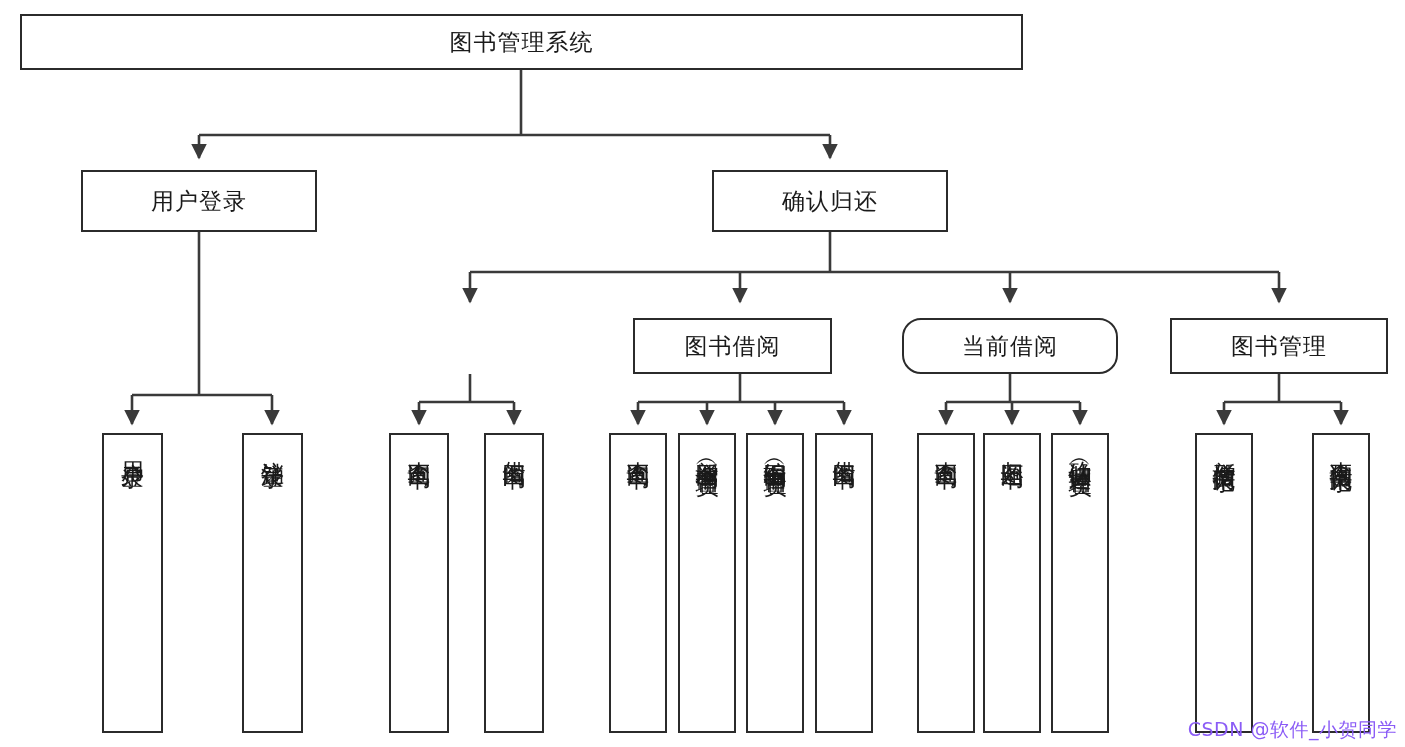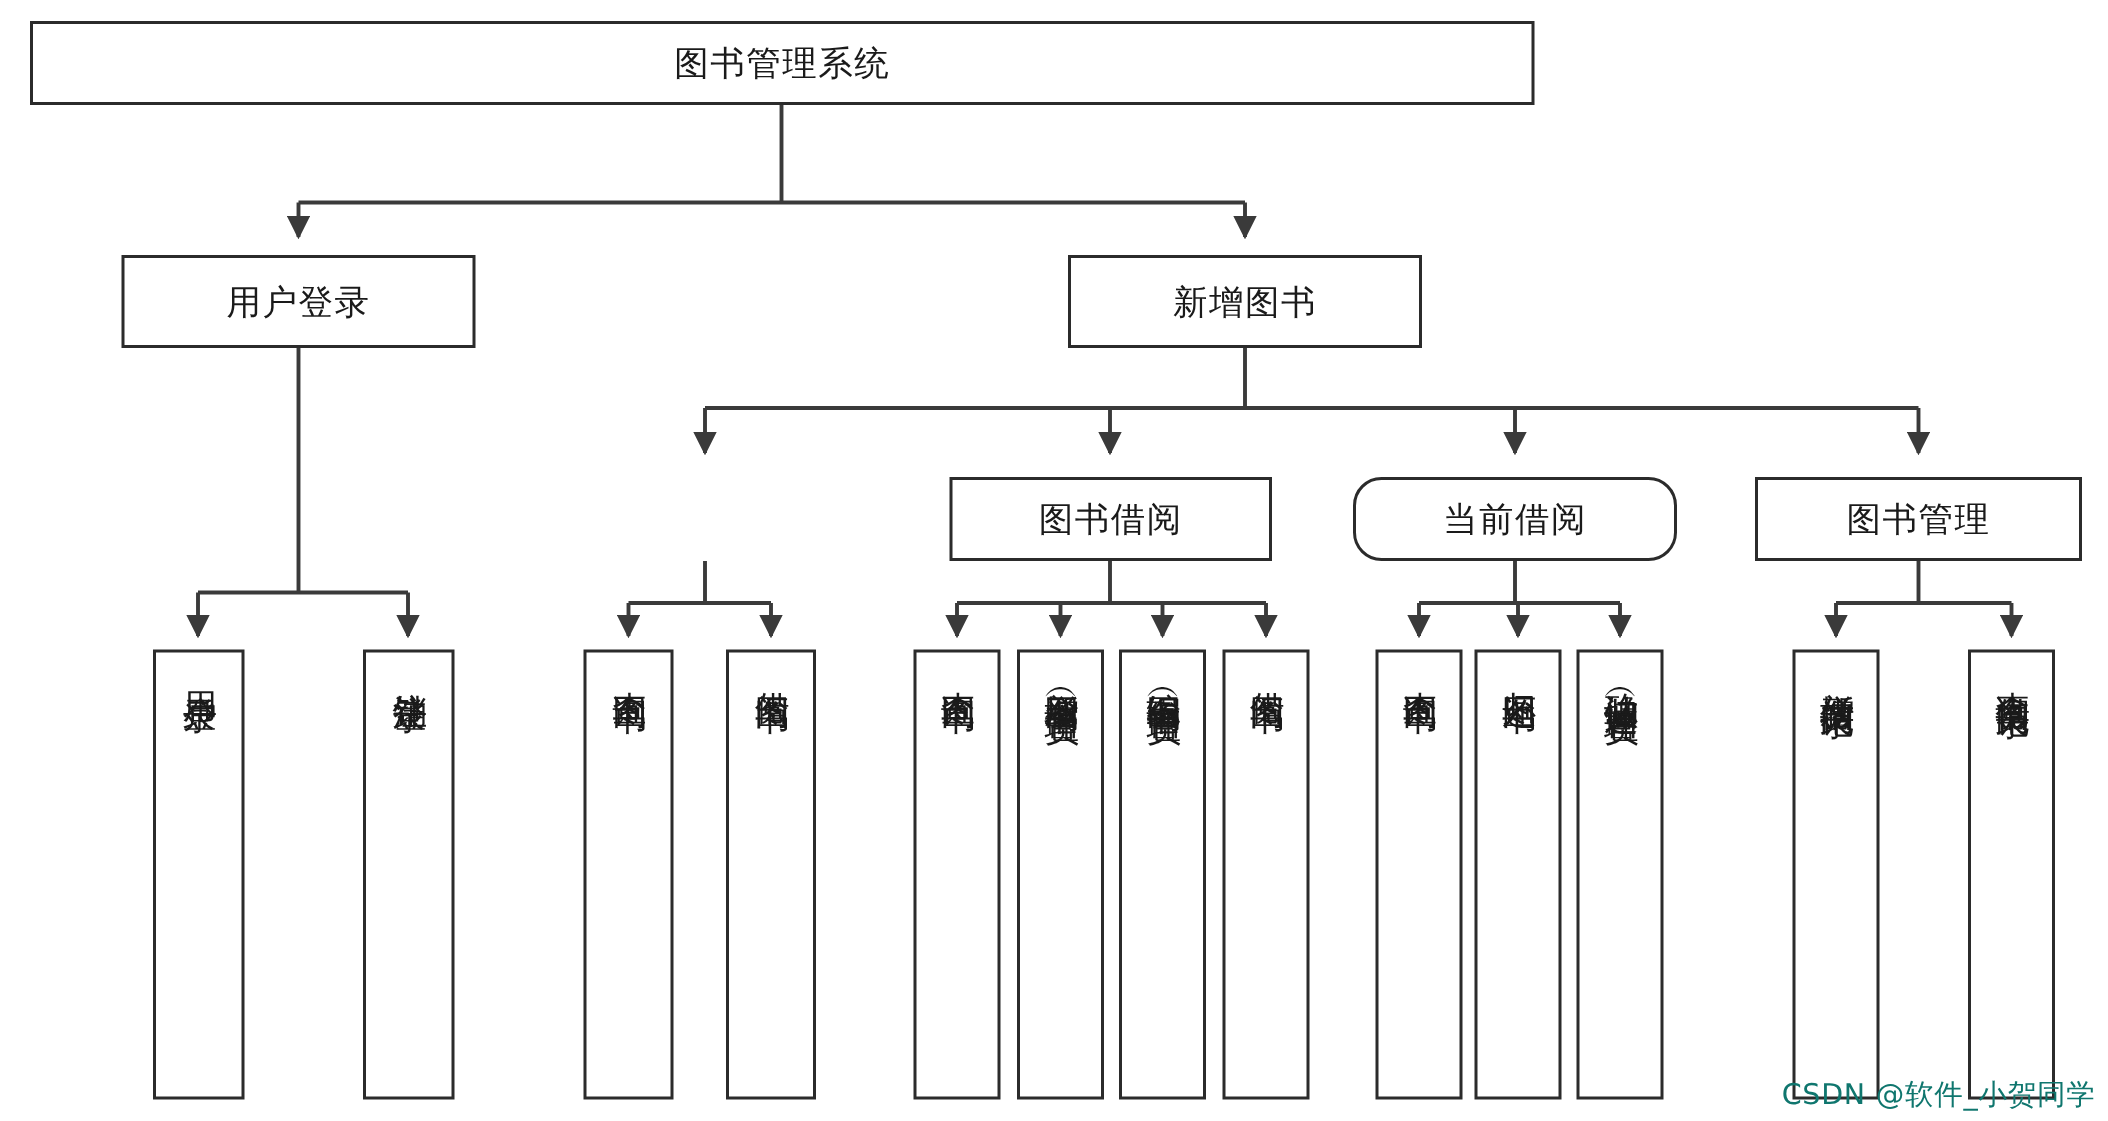--- a/index.html
+++ b/index.html
@@ -51,21 +51,21 @@
   }
   .node .htext {
     display: block;
     white-space: nowrap;
   }
   #watermark {
     position: absolute;
     right: 8px;
     bottom: 4px;
     font-size: 19px;
-    color: #0f766e;
+    color: #8b5cf6;
     letter-spacing: 0.5px;
     white-space: nowrap;
   }
 </style>
 </head>
 <body>
 
 <div id="stage">
 
   <svg id="edges" viewBox="0 0 1405 747" xmlns="http://www.w3.org/2000/svg">
@@ -119,24 +119,24 @@
   </svg>
 
   <div class="node h" style="left:20px; top:14px; width:1003px; height:56px;">
     <span class="htext">图书管理系统</span>
   </div>
 
   <div class="node h" style="left:81px; top:170px; width:236px; height:62px;">
     <span class="htext">用户登录</span>
   </div>
   <div class="node h" style="left:712px; top:170px; width:236px; height:62px;">
-    <span class="htext">新增图书</span>
+    <span class="htext">确认归还</span>
   </div>
 
-  <div class="node h" style="left:633px; top:318px; width:215px; height:56px;">
+  <div class="node h" style="left:633px; top:318px; width:199px; height:56px;">
     <span class="htext">图书借阅</span>
   </div>
   <div class="node h" style="left:902px; top:318px; width:216px; height:56px;border-radius:19px;">
     <span class="htext">当前借阅</span>
   </div>
   <div class="node h" style="left:1170px; top:318px; width:218px; height:56px;">
     <span class="htext">图书管理</span>
   </div>
 
   <div class="node v" style="left:102px; top:433px; width:61px; height:300px;">

